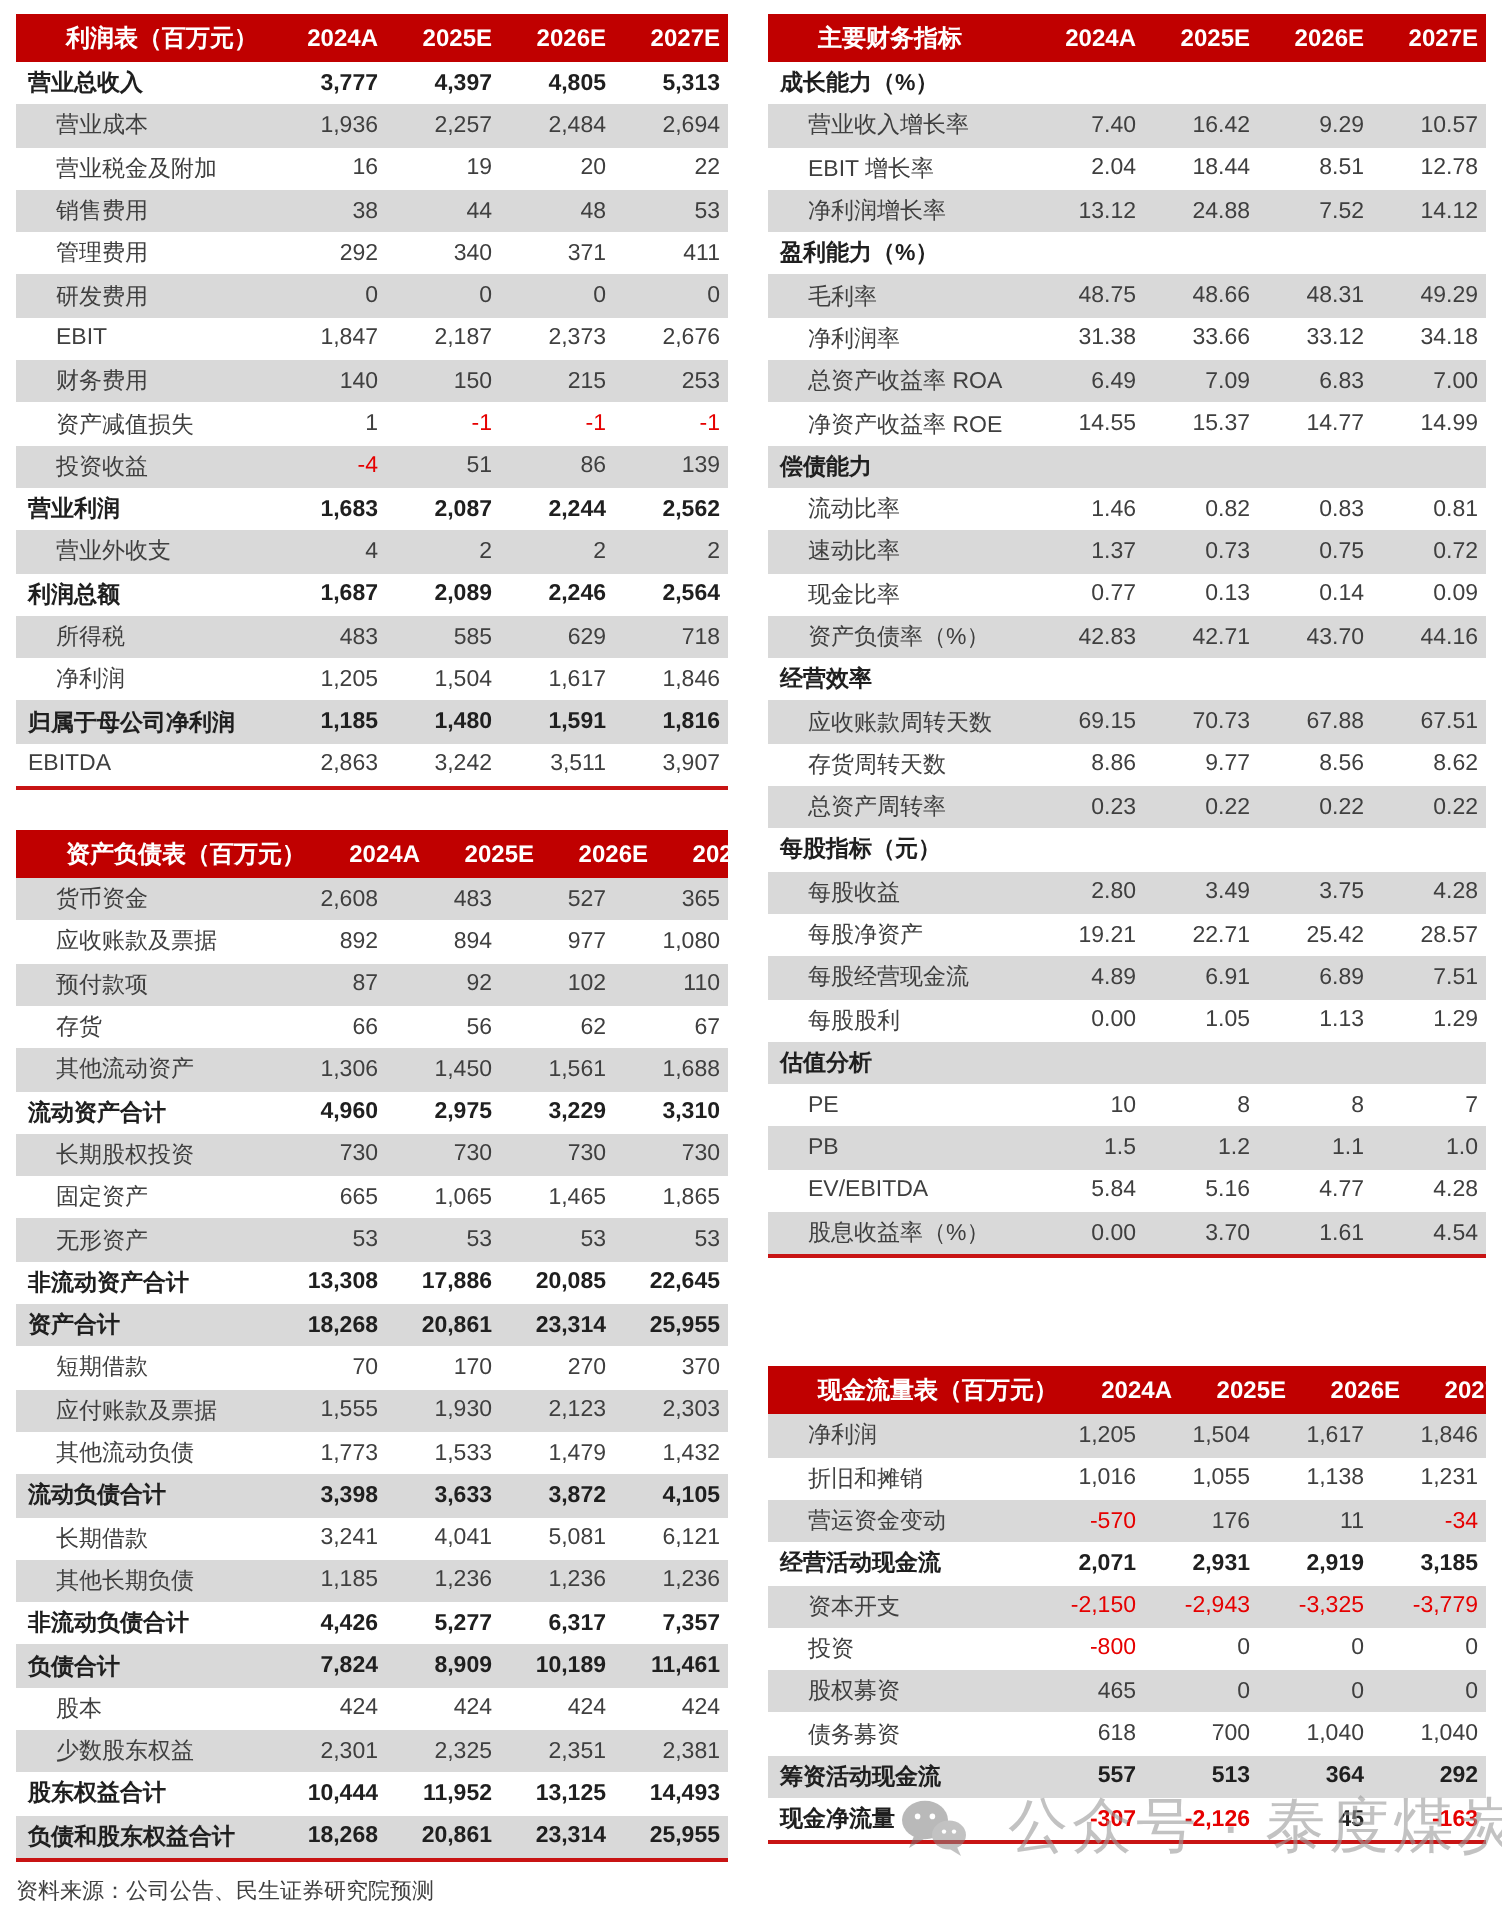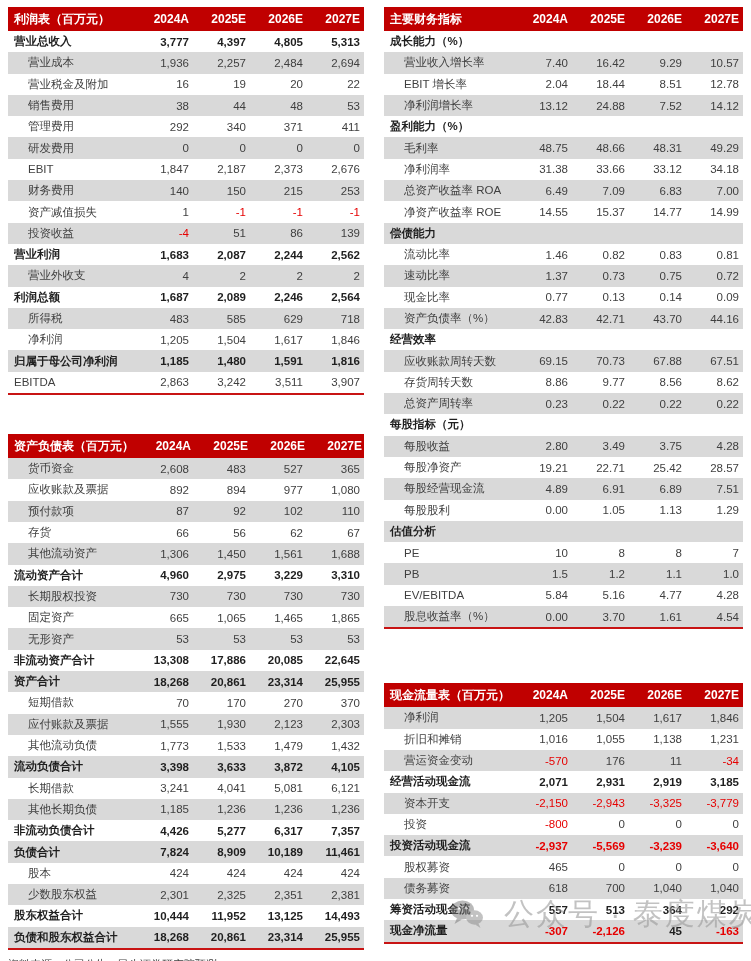--- a/index.html
+++ b/index.html
@@ -10,39 +10,39 @@
   }
   .page{position:absolute;inset:0;display:flex;gap:20px;padding:7px 8px 0 8px;box-sizing:border-box;}
   .col{width:356px;flex:none;}
   .colr{width:359px;flex:none;}
 
   
   .ftable{width:100%;}
   .thead{
     display:flex;align-items:center;height:24px;
     background:var(--red,#C00000);color:var(--header-text,#fff);
-    font-weight:700;font-size:12px;padding-right:4px;box-sizing:border-box;
+    font-weight:700;font-size:12px;padding-right:4px;box-sizing:border-box;padding-left:19px;
   }
   .thead .lab{flex:1;padding-left:6px;white-space:nowrap;}
   .thead .val{width:57px;text-align:right;flex:none;}
   .trow{
     display:flex;align-items:center;height:21.3px;
     font-size:11.5px;color:#3F3F3F;padding-right:4px;box-sizing:border-box;
   }
   .trow .lab{flex:1;padding-left:6px;white-space:nowrap;}
   .trow .lab.ind{padding-left:20px;}
   .trow .val{width:57px;text-align:right;flex:none;}
   .trow.bold{font-weight:700;color:#1F1F1F;justify-content:center;}
   .trow.section{font-weight:700;color:#1F1F1F;}
   .val.neg{color:var(--neg,#E60000);}
   .stripe-even .tbody .trow:nth-child(even){background:var(--stripe,#D9D9D9);}
   .stripe-odd  .tbody .trow:nth-child(odd) {background:var(--stripe,#D9D9D9);}
   .redline{height:2px;background:var(--underline,#C81414);}
 
-  .bs{margin-top:39px;}
+  .bs{margin-top:20px;}
   .cf{margin-top:54px;}
 
   .source{margin-top:7px;font-size:11px;color:#404040;padding-left:0px;}
 
   
   .watermark{
     position:absolute;left:450px;top:899px;display:flex;align-items:center;gap:20px;
     opacity:.6;z-index:5;pointer-events:none;white-space:nowrap;
   }
   .wm-text{font-size:30px;color:#9b9b9b;letter-spacing:2px;line-height:1;}
@@ -612,27 +612,20 @@
             <span class="val neg">-3,325</span>
             <span class="val neg">-3,779</span>
           </div>
           <div class="trow">
             <span class="lab ind">投资</span>
             <span class="val neg">-800</span>
             <span class="val">0</span>
             <span class="val">0</span>
             <span class="val">0</span>
           </div>
-          <div class="trow bold">
-            <span class="lab">投资活动现金流</span>
-            <span class="val neg">-2,937</span>
-            <span class="val neg">-5,569</span>
-            <span class="val neg">-3,239</span>
-            <span class="val neg">-3,640</span>
-          </div>
           <div class="trow">
             <span class="lab ind">股权募资</span>
             <span class="val">465</span>
             <span class="val">0</span>
             <span class="val">0</span>
             <span class="val">0</span>
           </div>
           <div class="trow">
             <span class="lab ind">债务募资</span>
             <span class="val">618</span>

